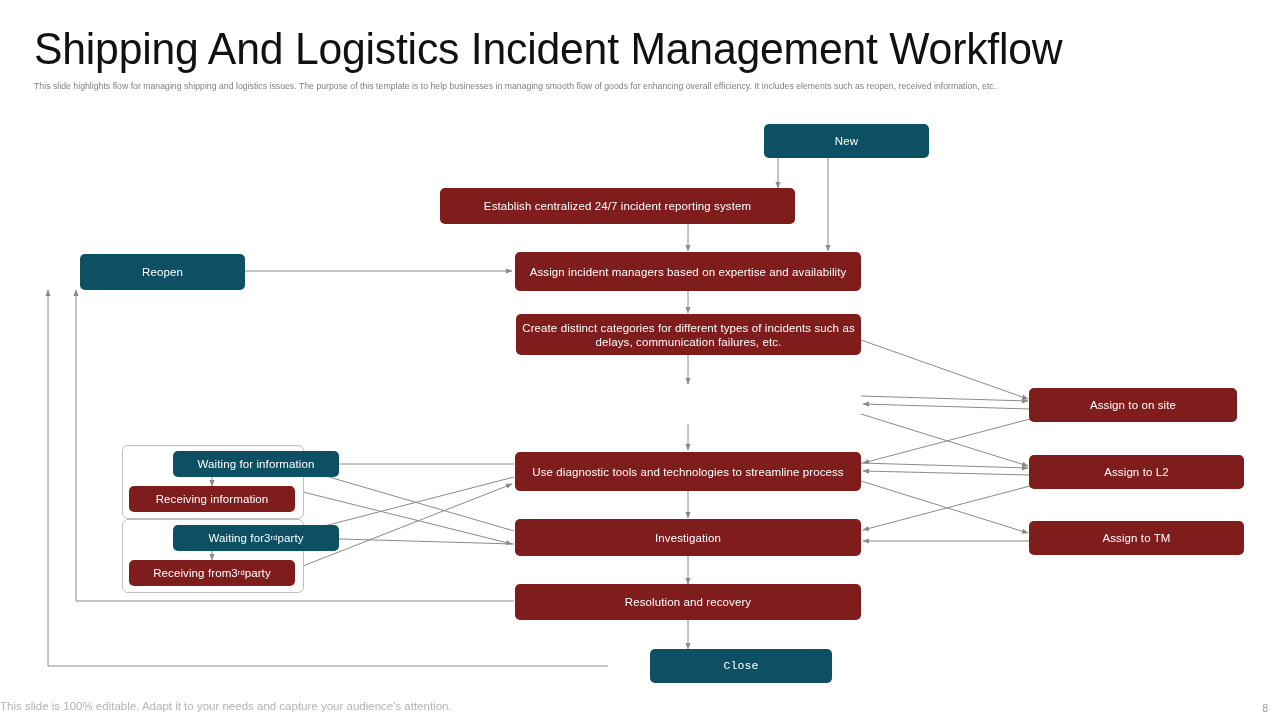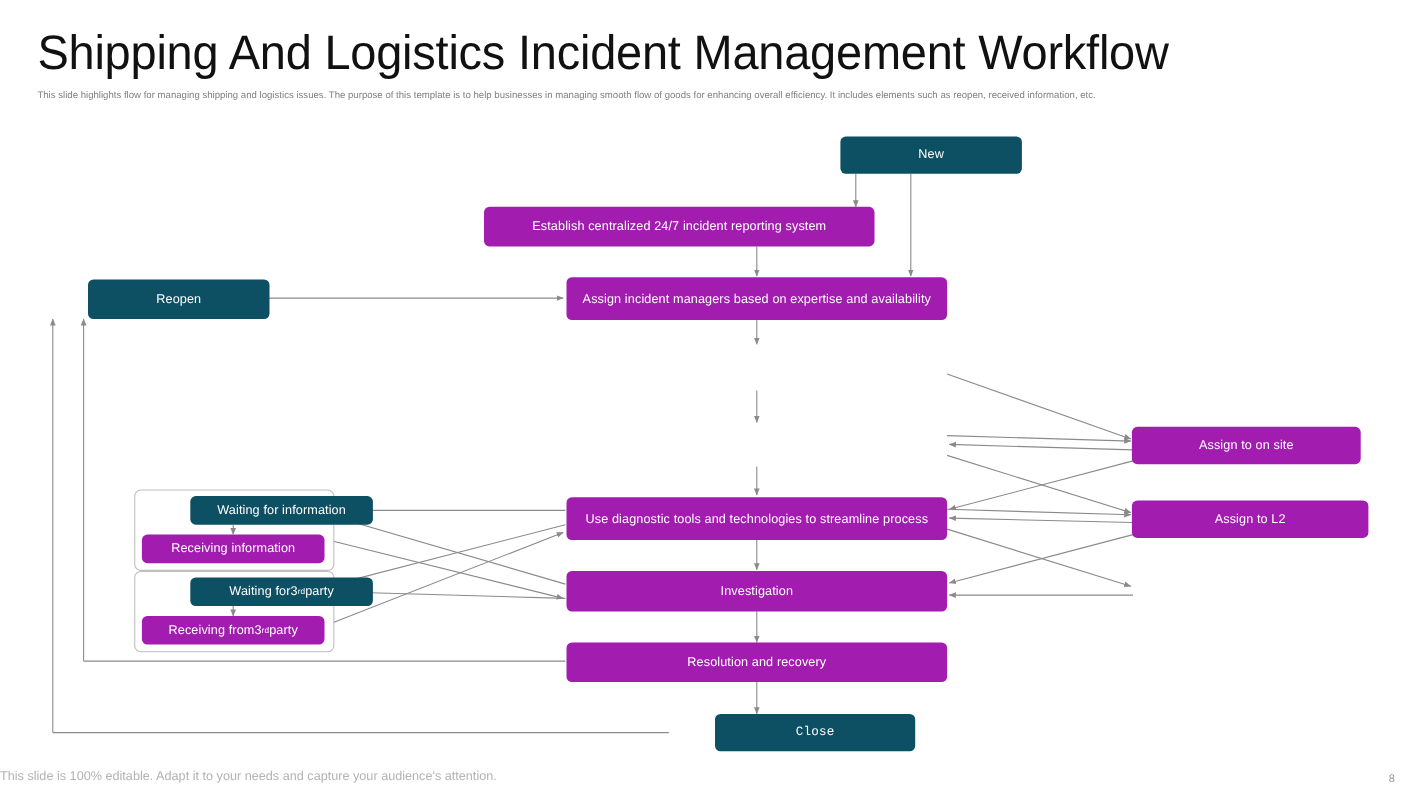--- a/index.html
+++ b/index.html
@@ -69,21 +69,21 @@
     justify-content: center;
     text-align: center;
     color: #ffffff;
     font-size: 11.5px;
     line-height: 14px;
     padding: 2px 6px;
     box-sizing: border-box;
     letter-spacing: 0.1px;
   }
   .node.dark  { background: #0d4f63; margin-left: 44px; }
-  .node.light { background: #a21caf; }
+  .node.light { background: #7f1d1d; }
   .node .sup {
     font-size: 7.5px;
     vertical-align: super;
     line-height: 0;
   }
   
   .group-frame {
     position: absolute;
     border: 1px solid #bfbfbf;
     border-radius: 6px;
@@ -177,20 +177,21 @@
   </svg>
 
   <div class="node dark" style="left:720px; top:124px; width:165px; height:34px;">New</div>
 
   <div class="node light" style="left:440px; top:188px; width:355px; height:36px;">Establish centralized 24/7 incident reporting system</div>
 
   <div class="node dark" style="left:36px; top:254px; width:165px; height:36px;">Reopen</div>
 
   <div class="node light" style="left:515px; top:252px; width:346px; height:39px;">Assign incident managers based on expertise and availability</div>
 
+  <div class="node light" style="left:516px; top:314px; width:345px; height:41px;">Create distinct categories for different types of incidents such as delays, communication failures, etc.</div>
 
 
   <div class="node light" style="left:515px; top:452px; width:346px; height:39px;">Use diagnostic tools and technologies to streamline process</div>
 
   <div class="node light" style="left:515px; top:584px; width:346px; height:36px;">Resolution and recovery</div>
 
   <div class="node light" style="left:515px; top:519px; width:346px; height:37px;">Investigation</div>
 
   <div class="node dark" style="left:606px; top:649px; width:182px; height:34px;font-family:Liberation Mono, monospace;">Close</div>
 
@@ -214,17 +215,18 @@
 
   <svg class="links" viewBox="0 0 1280 720" xmlns="http://www.w3.org/2000/svg">
     <g stroke="#8a8a8a" stroke-width="1" fill="none" marker-end="url(#ah)">
       <path d="M 212,477 L 212,486"></path>
       <path d="M 212,551 L 212,560"></path>
     </g>
   </svg>
 
   <div class="node light" style="left:1029px; top:388px; width:208px; height:34px;text-align:right;">Assign to on site</div>
   <div class="node light" style="left:1029px; top:455px; width:215px; height:34px;">Assign to L2</div>
+  <div class="node light" style="left:1029px; top:521px; width:215px; height:34px;">Assign to TM</div>
 
   <div class="footer-note">This slide is 100% editable. Adapt it to your needs and capture your audience's attention.</div>
   <div class="page-number">8</div>
 
 </div>
 
 </body></html>

